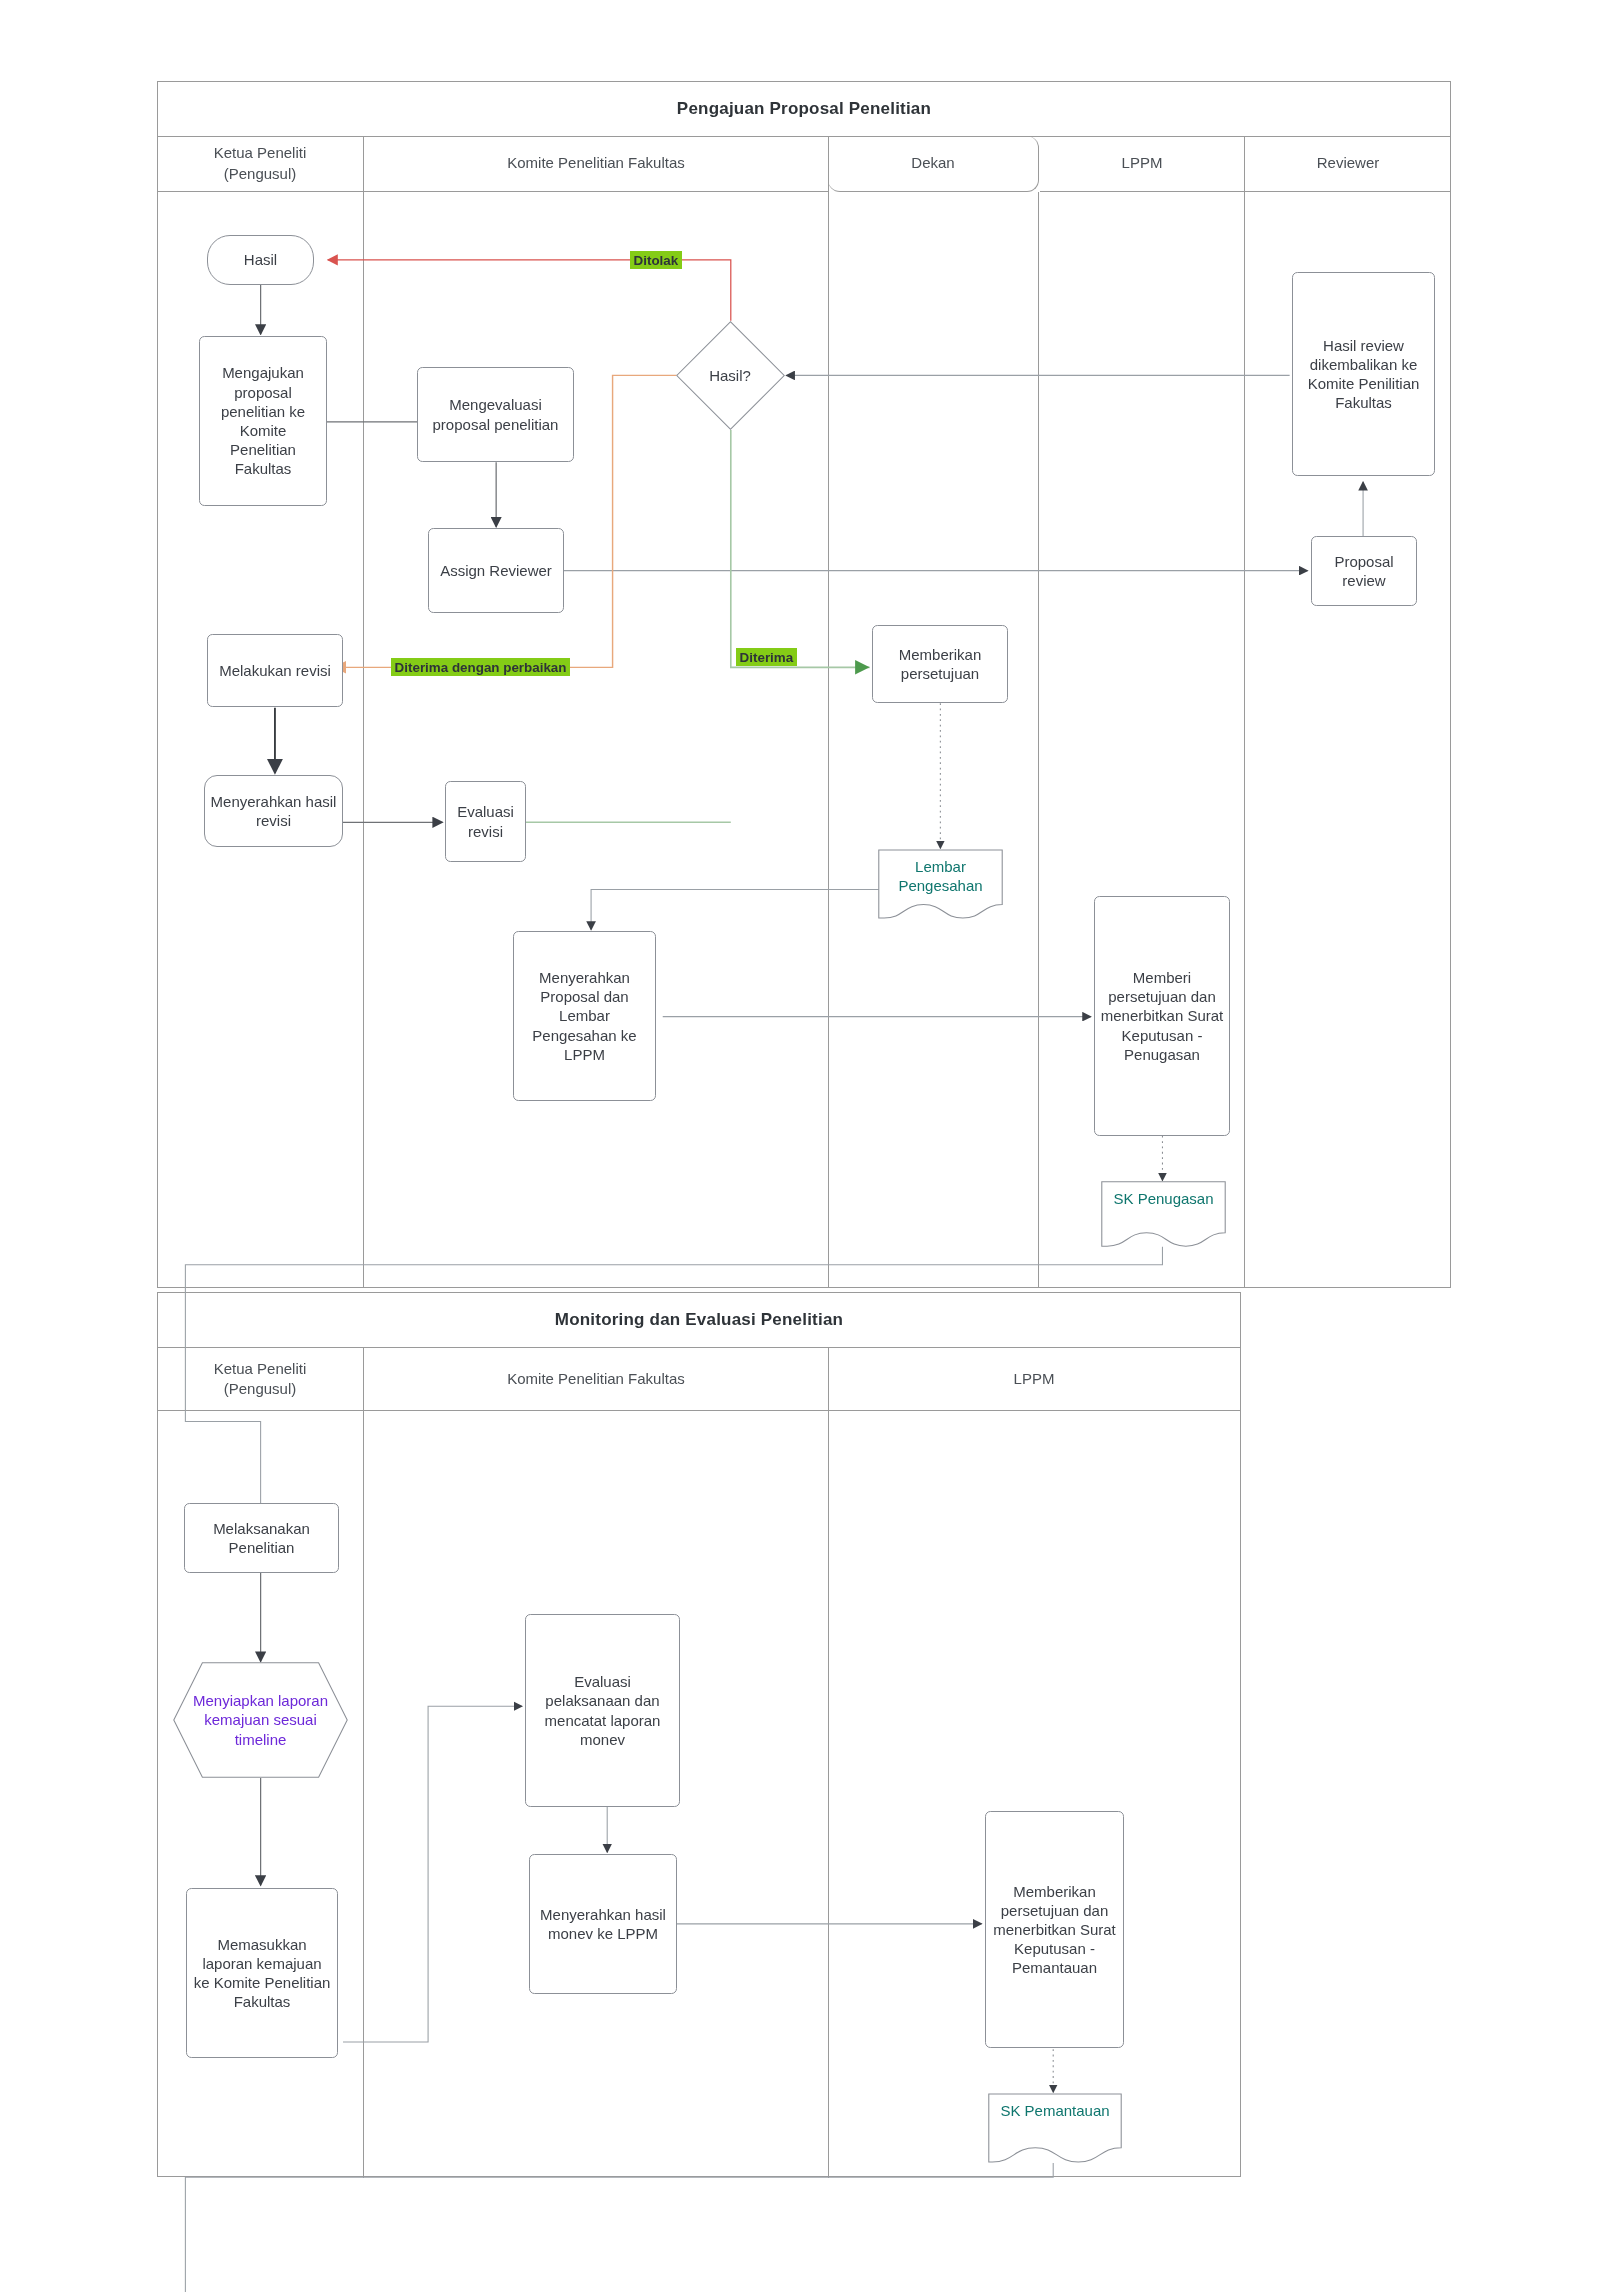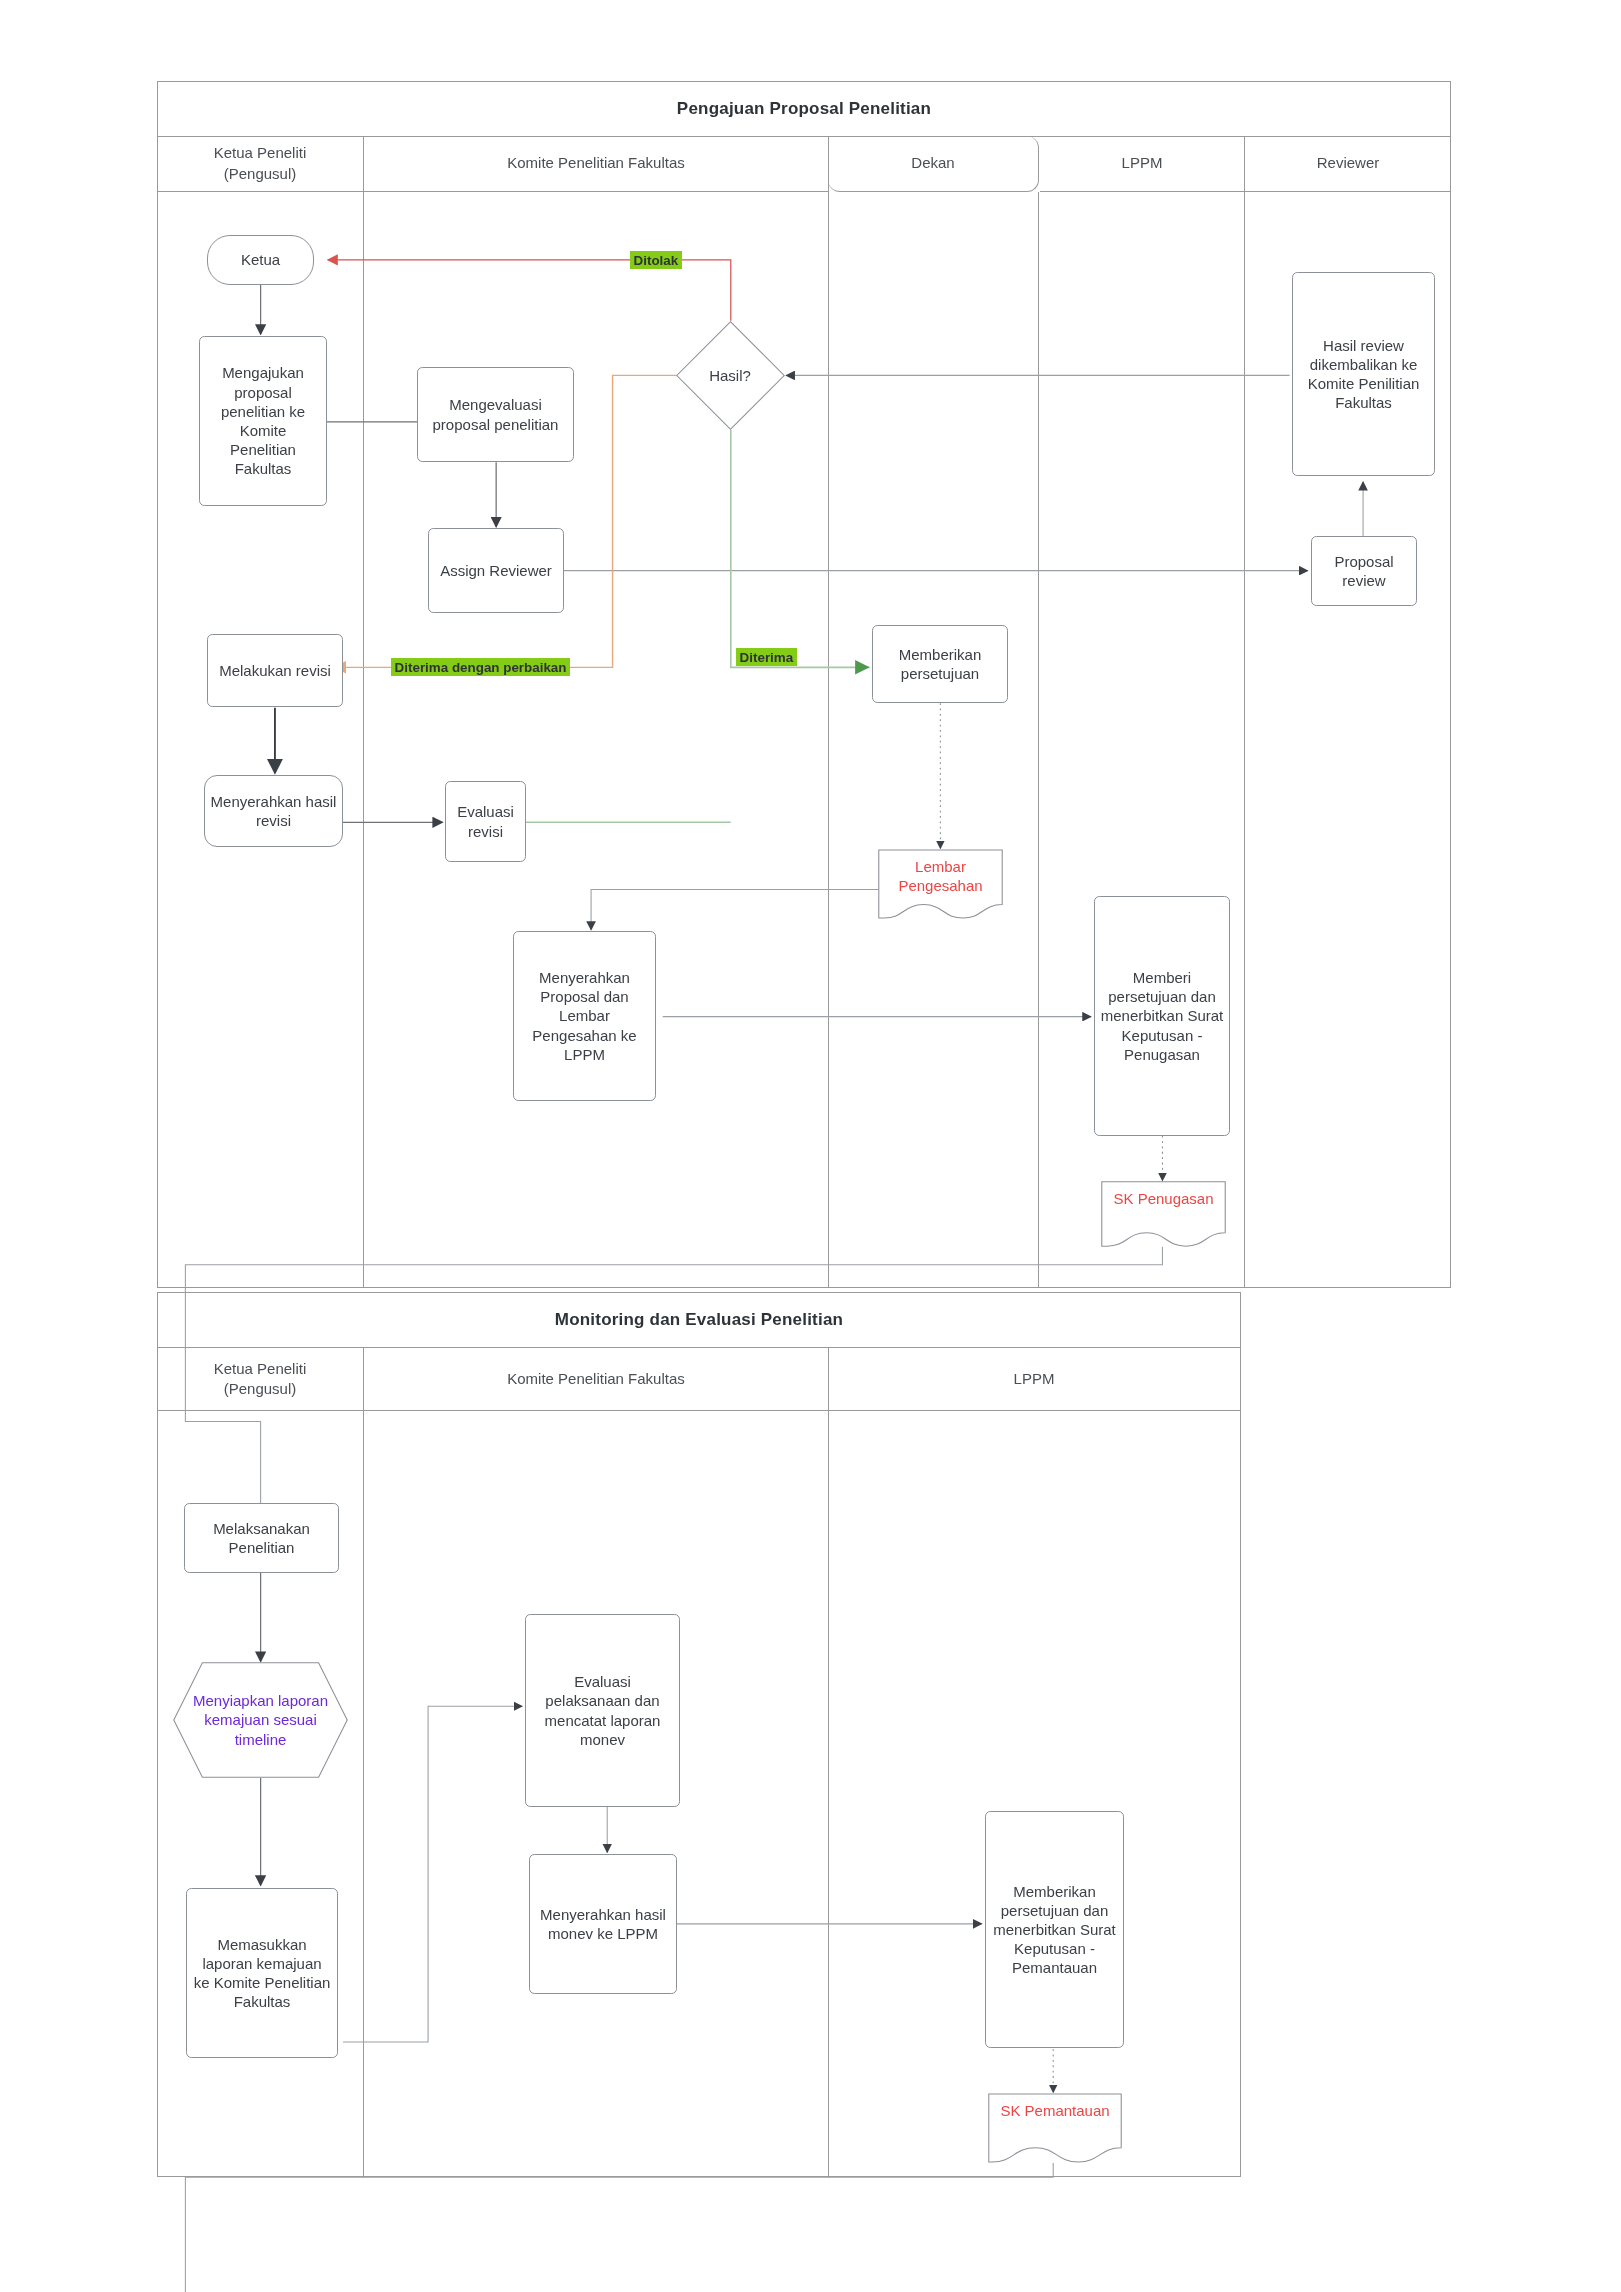--- a/index.html
+++ b/index.html
@@ -41,21 +41,21 @@
   .hexwrap{position:absolute;z-index:5;}
   .hexwrap svg{position:absolute;left:0;top:0;}
   .hexwrap .hlabel{position:absolute;left:0;top:0;width:100%;height:100%;
         display:flex;align-items:center;justify-content:center;text-align:center;
         font-size:15px;line-height:1.28;color:#6d28d9;padding:0 14.3px;box-sizing:border-box;}
 
   .docwrap{position:absolute;z-index:5;}
   .docwrap svg{position:absolute;left:0;top:0;}
   .docwrap .dclabel{position:absolute;left:0;top:0;width:100%;height:100%;
         display:flex;align-items:flex-start;justify-content:center;text-align:center;
-        font-size:15px;line-height:1.28;color:#ef4444;padding-top:9px;box-sizing:border-box;}
+        font-size:15px;line-height:1.28;color:#0f766e;padding-top:9px;box-sizing:border-box;}
 
   
   .elabel{position:absolute;font-size:13.4px;font-weight:bold;color:#2e3338;
           background:#84cc16;padding:0 3.6px;white-space:nowrap;z-index:7;
           display:flex;align-items:center;justify-content:center;}
 
   svg.wires{position:absolute;left:0;top:0;width:1621px;height:2293px;
             pointer-events:none;z-index:2;overflow:visible;}
 </style>
 </head>
@@ -144,21 +144,21 @@
       <path d="M757,419 L684,419 L684,745 L374,745" marker-end="url(#aho)"></path>
     </g>
 
     <g stroke="#a6c8a6" stroke-width="1.8" fill="none">
       <path d="M816,480 L816,745 L971,745" marker-end="url(#ahg)"></path>
 
       <path d="M587,918 L816,918"></path>
     </g>
   </svg>
 
-  <div class="node start" style="left:207px;top:235px;width:107px;height:50px;">Ketua</div>
+  <div class="node start" style="left:207px;top:235px;width:107px;height:50px;">Hasil</div>
 
   <div class="node" style="left:199px;top:336px;width:128px;height:170px;">Mengajukan proposal penelitian ke Komite Penelitian Fakultas</div>
 
   <div class="node" style="left:417px;top:367px;width:157px;height:95px;">Mengevaluasi proposal penelitian</div>
 
   <div class="node" style="left:428px;top:528px;width:136px;height:85px;">Assign Reviewer</div>
 
   <div class="diamond" style="left:692px;top:337px;width:77px;height:77px;">
     <div class="dshape"></div>
     <div class="dlabel" style="width:152px;height:77px;left:-38px;">Hasil?</div>

